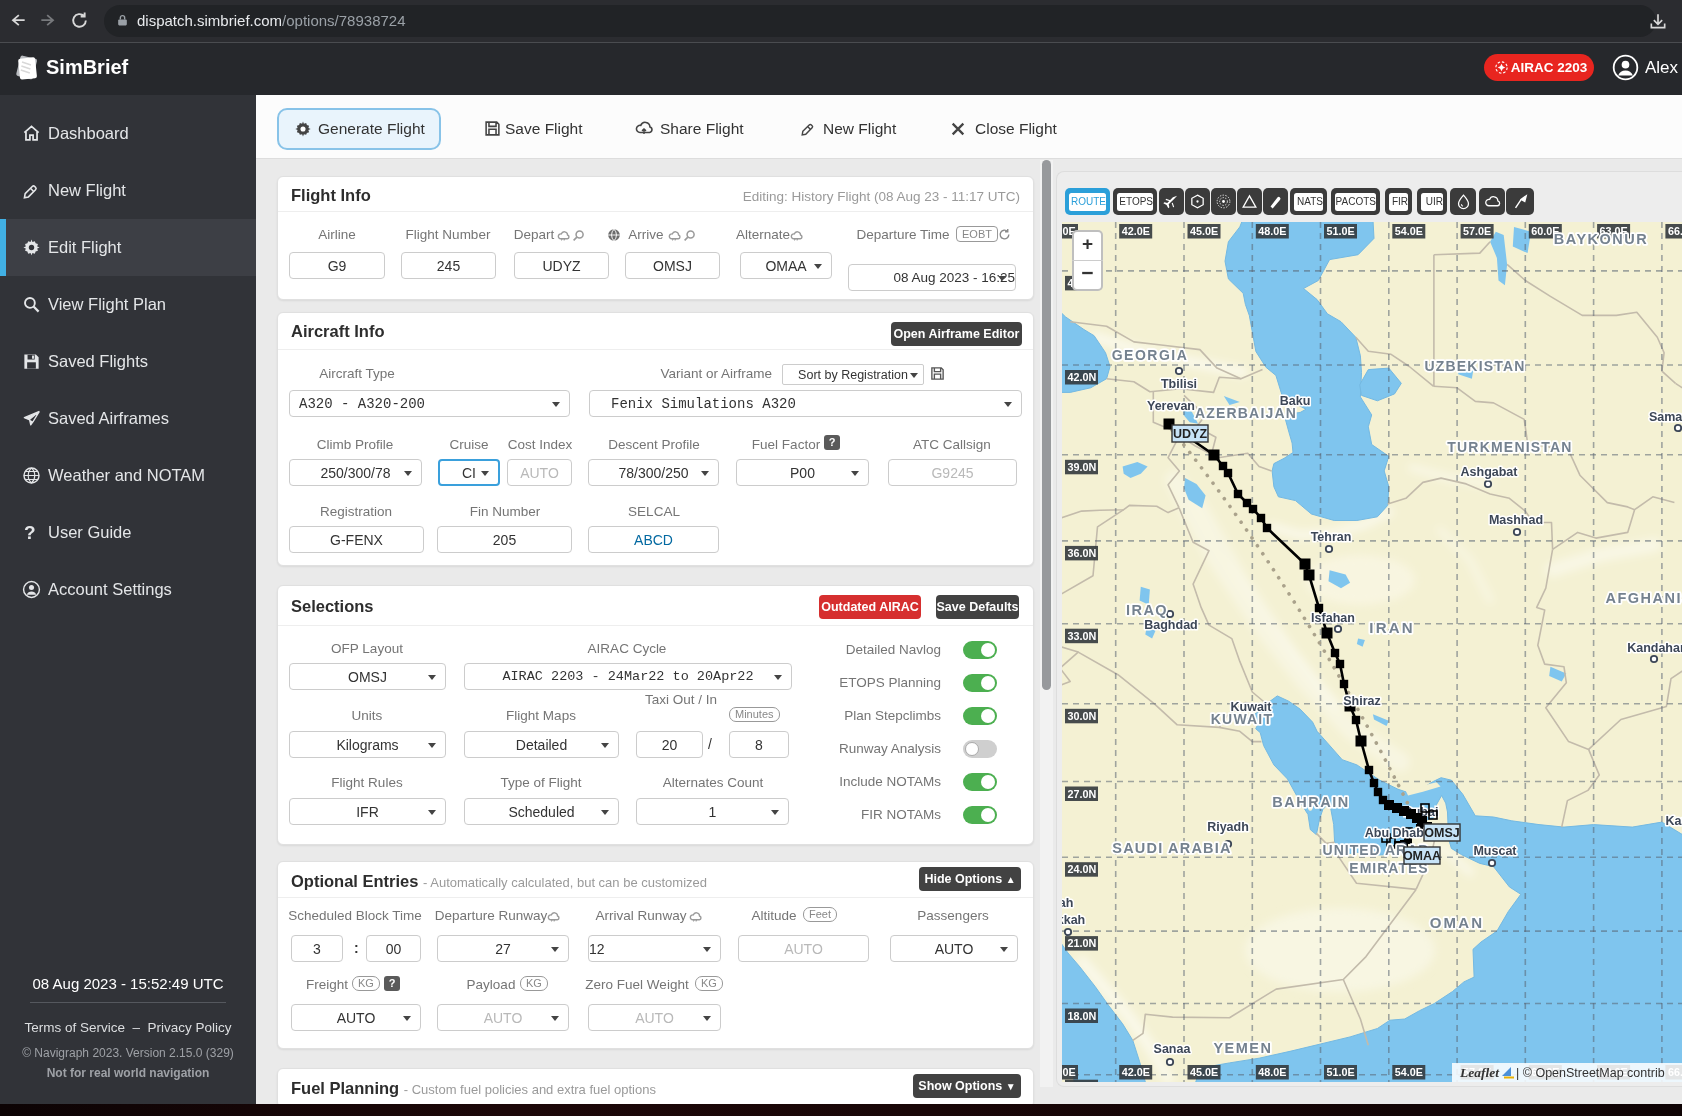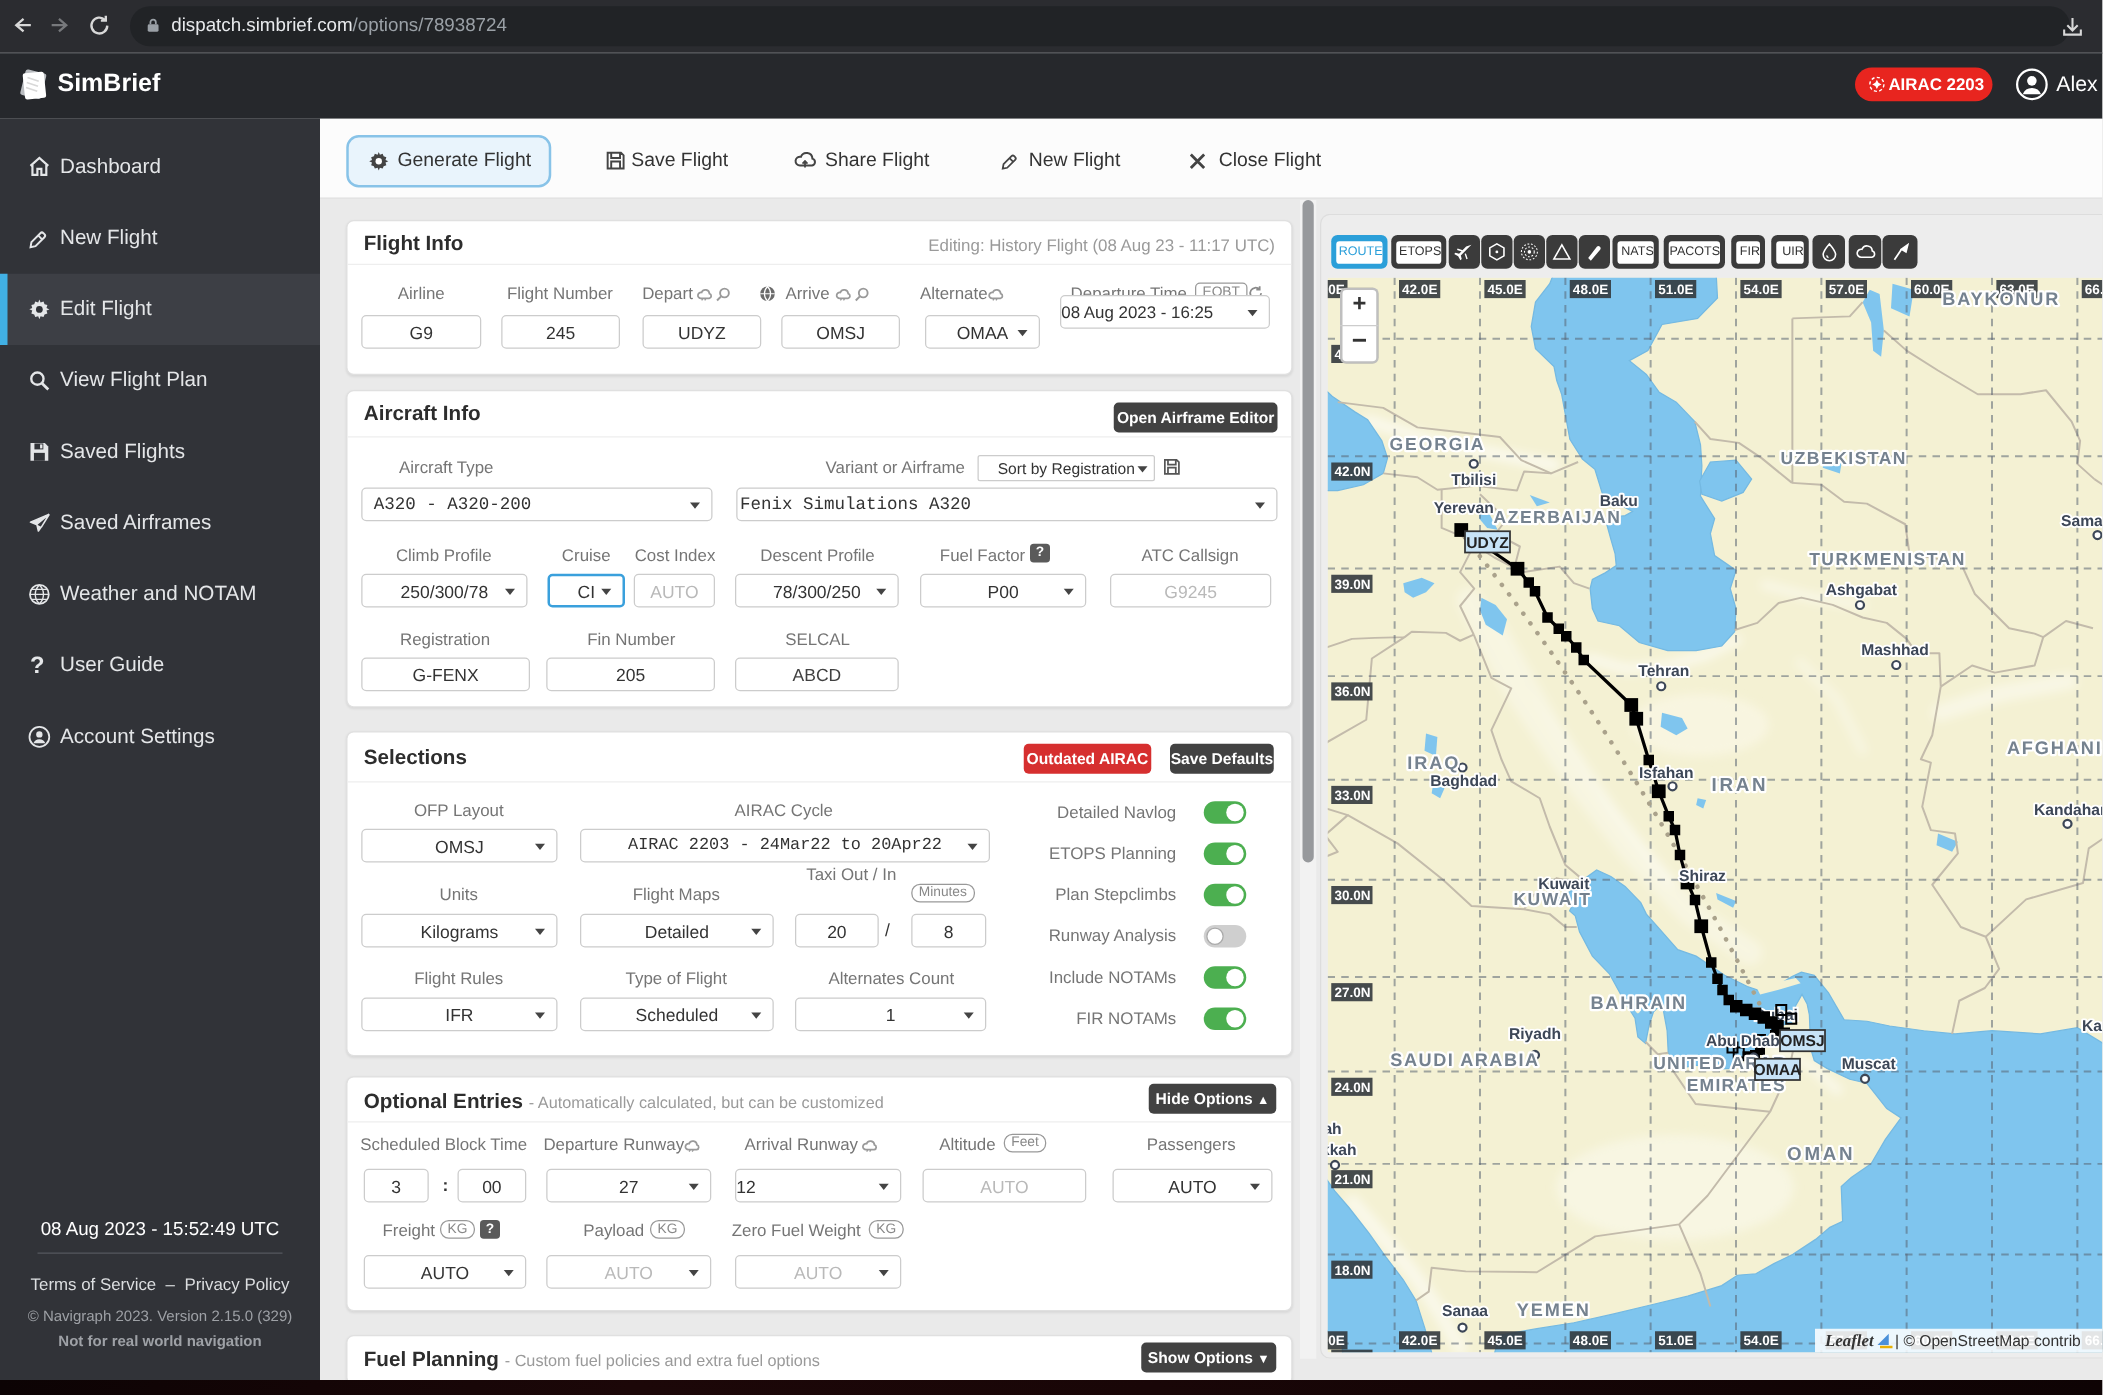--- a/index.html
+++ b/index.html
@@ -194,42 +194,42 @@
 <div class="inp" style="left:514px;top:252px;width:95px;height:27px;justify-content:center;color:#333;font-family:'Liberation Sans',sans-serif;font-size:14px">
     <span class="it">UDYZ</span>
   </div>
 <div class="inp" style="left:625px;top:252px;width:95px;height:27px;justify-content:center;color:#333;font-family:'Liberation Sans',sans-serif;font-size:14px">
     <span class="it">OMSJ</span>
   </div>
 <div class="inp" style="left:740px;top:252px;width:92px;height:27px;justify-content:center;color:#333;font-family:'Liberation Sans',sans-serif;font-size:14px">
     <span class="it">OMAA</span>
     <span class="caret"></span>
   </div>
-<div class="inp" style="left:848px;top:236px;width:168px;height:27px;justify-content:flex-start;color:#333;font-family:'Liberation Sans',sans-serif;font-size:13.5px">
+<div class="inp" style="left:848px;top:264px;width:168px;height:27px;justify-content:flex-end;color:#333;font-family:'Liberation Sans',sans-serif;font-size:13.5px">
     <span class="it">08 Aug 2023 - 16:25</span>
     <span class="caret"></span>
   </div>
 <div class="card" style="top:312px;height:254px"></div>
 <div class="ctitle" style="top:322px">Aircraft Info</div>
 <div class="dbtn" style="left:891px;top:322px;width:131px">Open Airframe Editor</div>
 <div class="abs" style="left:278px;top:349px;width:755px;border-top:1px solid #eee"></div>
 <div class="lbl" style="left:357px;top:366px">Aircraft Type</div>
 <div class="rlbl" style="right:910px;top:366px">Variant or Airframe</div>
 <div class="inp" style="left:782px;top:364px;width:142px;height:21px;font-size:12.5px;color:#333;border-radius:2px">
     <span class="it">Sort by Registration</span>
     <span class="caret" style="right:5px"></span>
   </div>
 <svg style="position:absolute;left:930px;top:366px" width="15" height="15" viewBox="0 0 24 24">
     <path d="M3 3 h15 l3 3 v15 h-18 Z M7 3 v6 h10 v-6 M7 21 v-8 h10 v8" fill="none" stroke="#555" stroke-width="2.2"></path>
   </svg>
 <div class="inp" style="left:289px;top:390px;width:281px;height:27px;padding-left:9px;justify-content:flex-start;color:#333;font-family:'Liberation Mono',monospace;font-size:14px">
     <span class="it">A320 - A320-200</span>
     <span class="caret"></span>
   </div>
-<div class="inp" style="left:589px;top:390px;width:433px;height:27px;padding-left:2px;justify-content:flex-start;color:#333;font-family:'Liberation Mono',monospace;font-size:14px">
+<div class="inp" style="left:589px;top:390px;width:433px;height:27px;padding-left:21px;justify-content:flex-start;color:#333;font-family:'Liberation Mono',monospace;font-size:14px">
     <span class="it">Fenix Simulations A320</span>
     <span class="caret"></span>
   </div>
 <div class="lbl" style="left:355px;top:437px">Climb Profile</div>
 <div class="lbl" style="left:469px;top:437px">Cruise</div>
 <div class="lbl" style="left:540px;top:437px">Cost Index</div>
 <div class="lbl" style="left:654px;top:437px">Descent Profile</div>
 <div class="lbl" style="left:786px;top:437px">Fuel Factor</div>
 <div style="position:absolute;left:824px;top:435px;width:16px;height:15px;background:#5a5a5a;border-radius:3px;color:#fff;font-size:11px;font-weight:bold;text-align:center;line-height:15px">?</div>
 <div class="lbl" style="left:952px;top:437px">ATC Callsign</div>
@@ -257,21 +257,21 @@
   </div>
 <div class="lbl" style="left:356px;top:504px">Registration</div>
 <div class="lbl" style="left:505px;top:504px">Fin Number</div>
 <div class="lbl" style="left:654px;top:504px">SELCAL</div>
 <div class="inp" style="left:289px;top:526px;width:135px;height:27px;justify-content:center;color:#333;font-family:'Liberation Sans',sans-serif;font-size:14px">
     <span class="it">G-FENX</span>
   </div>
 <div class="inp" style="left:437px;top:526px;width:135px;height:27px;justify-content:center;color:#333;font-family:'Liberation Sans',sans-serif;font-size:14px">
     <span class="it">205</span>
   </div>
-<div class="inp" style="left:588px;top:526px;width:131px;height:27px;color:#404040;font-family:'Liberation Sans',sans-serif;font-size:14px">
+<div class="inp" style="left:588px;top:526px;width:131px;height:27px;color:#0369a1;font-family:'Liberation Sans',sans-serif;font-size:14px">
     <span class="it">ABCD</span>
   </div>
 <div class="card" style="top:585px;height:260px"></div>
 <div class="ctitle" style="top:597px">Selections</div>
 <div class="dbtn" style="left:819px;top:595px;width:102px;background:#d62f2f">Outdated AIRAC</div>
 <div class="dbtn" style="left:936px;top:595px;width:83px">Save Defaults</div>
 <div class="abs" style="left:278px;top:625px;width:755px;border-top:1px solid #eee"></div>
 <div class="lbl" style="left:367px;top:641px">OFP Layout</div>
 <div class="lbl" style="left:627px;top:641px">AIRAC Cycle</div>
 <div class="inp" style="left:289px;top:663px;width:157px;height:27px;justify-content:center;color:#333;font-family:'Liberation Sans',sans-serif;font-size:14px">

